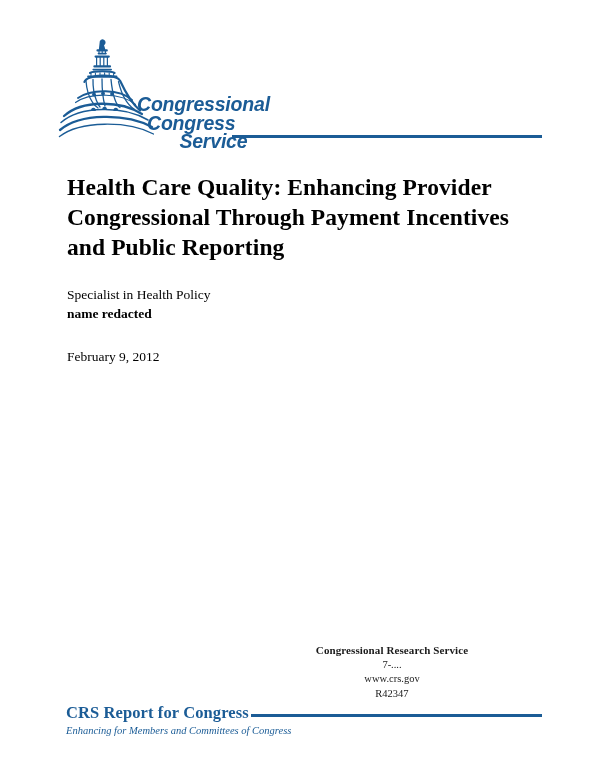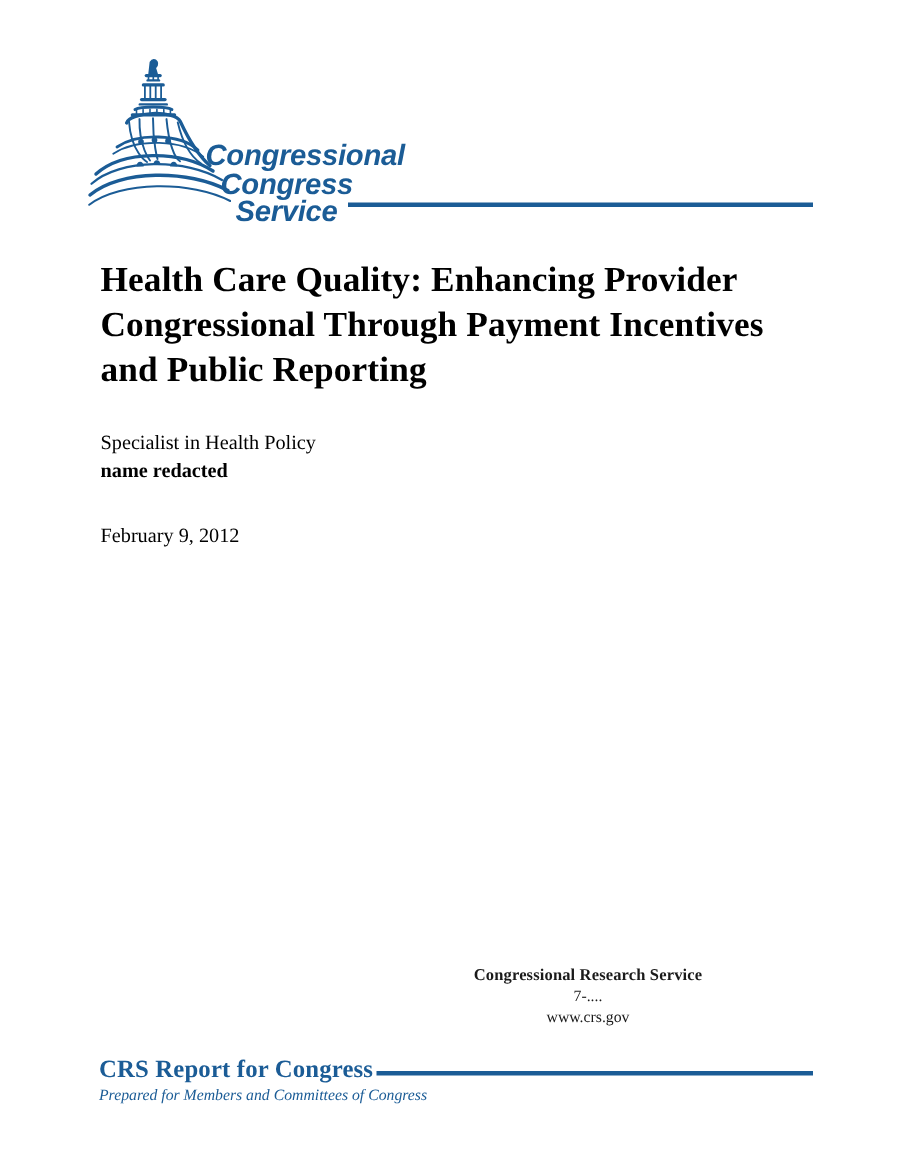--- a/index.html
+++ b/index.html
@@ -39,21 +39,21 @@
     font-weight: bold;
     font-style: italic;
     font-size: 19.5px;
     line-height: 18.5px;
     color: #1b5c96;
     letter-spacing: -0.2px;
     white-space: nowrap;
   }
   #crs-wordmark .wm-line { display: block; }
   #crs-wordmark .wm-l2 { padding-left: 10px; }
-  #crs-wordmark .wm-l3 { padding-left: 20px; }
+  #crs-wordmark .wm-l3 { padding-left: 20px; text-align: center; }
   #masthead-rule {
     position: absolute;
     left: 232px;
     top: 135px;
     width: 310px;
     height: 3px;
     background: #1b5c96;
   }
 
   
@@ -220,21 +220,22 @@
 <div id="author-block">
   <span id="author-role">Specialist in Health Policy</span>
   <span id="author-name">name redacted</span>
 </div>
 <div id="doc-date">February 9, 2012</div>
 
 <div id="contact-block">
   <span id="contact-org">Congressional Research Service</span>
   <span id="contact-phone">7-....</span>
   <span id="contact-web">www.crs.gov</span>
+  <span id="contact-report-id">R42347</span>
 </div>
 
 <div id="bottom-banner">
   <div id="banner-row">
     <span id="banner-title">CRS Report for Congress</span>
     <span id="banner-rule"></span>
   </div>
-  <div id="banner-subtitle">Prepared for Members and Committees of Congress</div>
+  <div id="banner-subtitle">Enhancing for Members and Committees of Congress</div>
 </div>
 
 </body></html>

